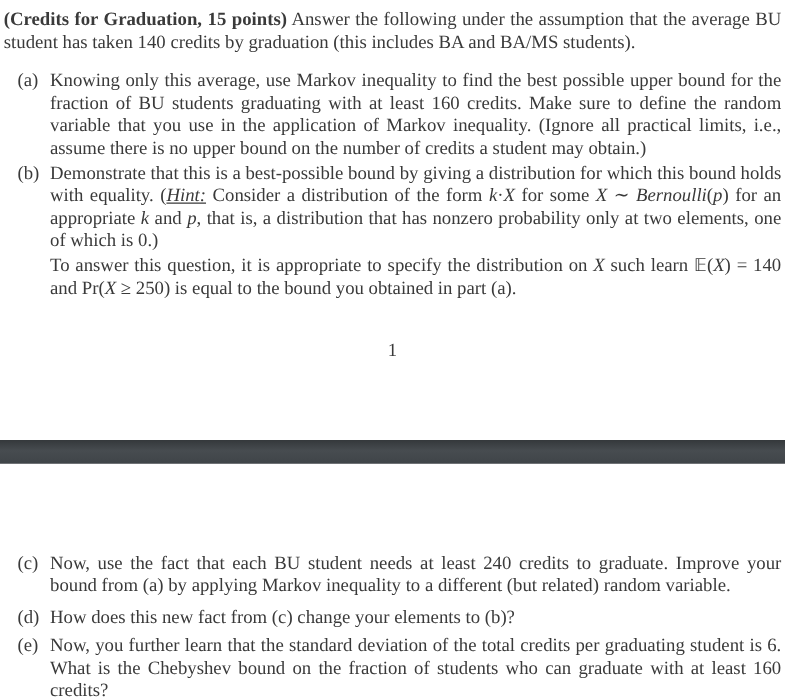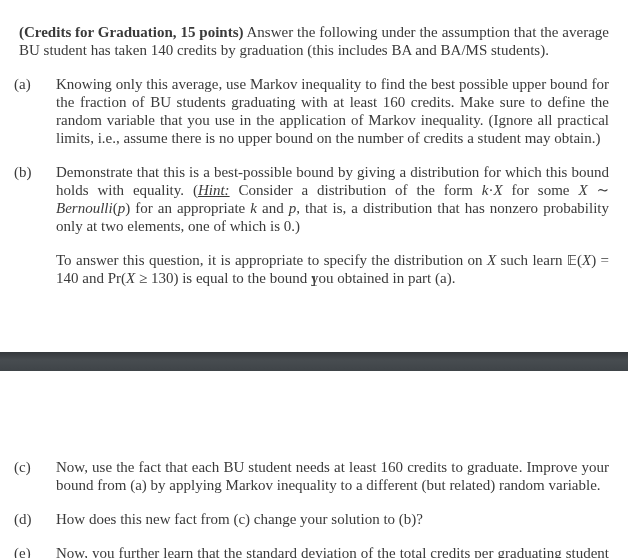--- a/index.html
+++ b/index.html
@@ -14,21 +14,21 @@
     color: var(--text-color, #3a3a3a);
     overflow: hidden;
   }
   .page1 {
     position: absolute;
     top: 7px;
     left: 3px;
     width: 622px;
   }
   .para {
-    margin: 16px;
+    margin: 0;
     text-align: justify;
   }
   .item {
     position: relative;
     padding-left: 37px;
     margin-top: 2px;
   }
   .item-first { margin-top: 13px; }
   .item .label {
     position: absolute;
@@ -78,38 +78,38 @@
     <p class="para"><span class="seg-b">(Credits for Graduation, 15 points)</span><span> Answer the following under the assumption that the average BU student has taken 140 credits by graduation (this includes BA and BA/MS students).</span></p>
 
     <div class="item item-first">
       <span class="label">(a)</span>
       <p class="para"><span>Knowing only this average, use Markov inequality to find the best possible upper bound for the fraction of BU students graduating with at least 160 credits. Make sure to define the random variable that you use in the application of Markov inequality. (Ignore all practical limits, i.e., assume there is no upper bound on the number of credits a student may obtain.)</span></p>
     </div>
 
     <div class="item">
       <span class="label">(b)</span>
       <p class="para"><span>Demonstrate that this is a best-possible bound by giving a distribution for which this bound holds with equality. (</span><span class="seg-i">Hint:</span><span> Consider a distribution of the form </span><span class="seg-m">k</span><span>·</span><span class="seg-m">X</span><span> for some </span><span class="seg-m">X</span><span> ∼ </span><span class="seg-m">Bernoulli</span><span>(</span><span class="seg-m">p</span><span>) for an appropriate </span><span class="seg-m">k</span><span> and </span><span class="seg-m">p</span><span>, that is, a distribution that has nonzero probability only at two elements, one of which is 0.)</span></p>
-      <p class="para followup"><span>To answer this question, it is appropriate to specify the distribution on </span><span class="seg-m">X</span><span> such learn </span><span class="seg-bb">𝔼</span><span>(</span><span class="seg-m">X</span><span>) = 140 and Pr(</span><span class="seg-m">X</span><span> ≥ 130) is equal to the bound you obtained in part (a).</span></p>
+      <p class="para followup"><span>To answer this question, it is appropriate to specify the distribution on </span><span class="seg-m">X</span><span> such learn </span><span class="seg-bb">𝔼</span><span>(</span><span class="seg-m">X</span><span>) = 140 and Pr(</span><span class="seg-m">X</span><span> ≥ 250) is equal to the bound you obtained in part (a).</span></p>
     </div>
 
     <div class="pagenum">1</div>
   </div>
 
   <div class="divider"></div>
 
   <div class="page2">
 
     <div class="item item-first">
       <span class="label">(c)</span>
-      <p class="para"><span>Now, use the fact that each BU student needs at least 160 credits to graduate. Improve your bound from (a) by applying Markov inequality to a different (but related) random variable.</span></p>
+      <p class="para"><span>Now, use the fact that each BU student needs at least 240 credits to graduate. Improve your bound from (a) by applying Markov inequality to a different (but related) random variable.</span></p>
     </div>
 
     <div class="item">
       <span class="label">(d)</span>
-      <p class="para"><span>How does this new fact from (c) change your solution to (b)?</span></p>
+      <p class="para"><span>How does this new fact from (c) change your elements to (b)?</span></p>
     </div>
 
     <div class="item item-e">
       <span class="label">(e)</span>
       <p class="para"><span>Now, you further learn that the standard deviation of the total credits per graduating student is 6. What is the Chebyshev bound on the fraction of students who can graduate with at least 160 credits?</span></p>
     </div>
 
   </div>
 </div>
 

